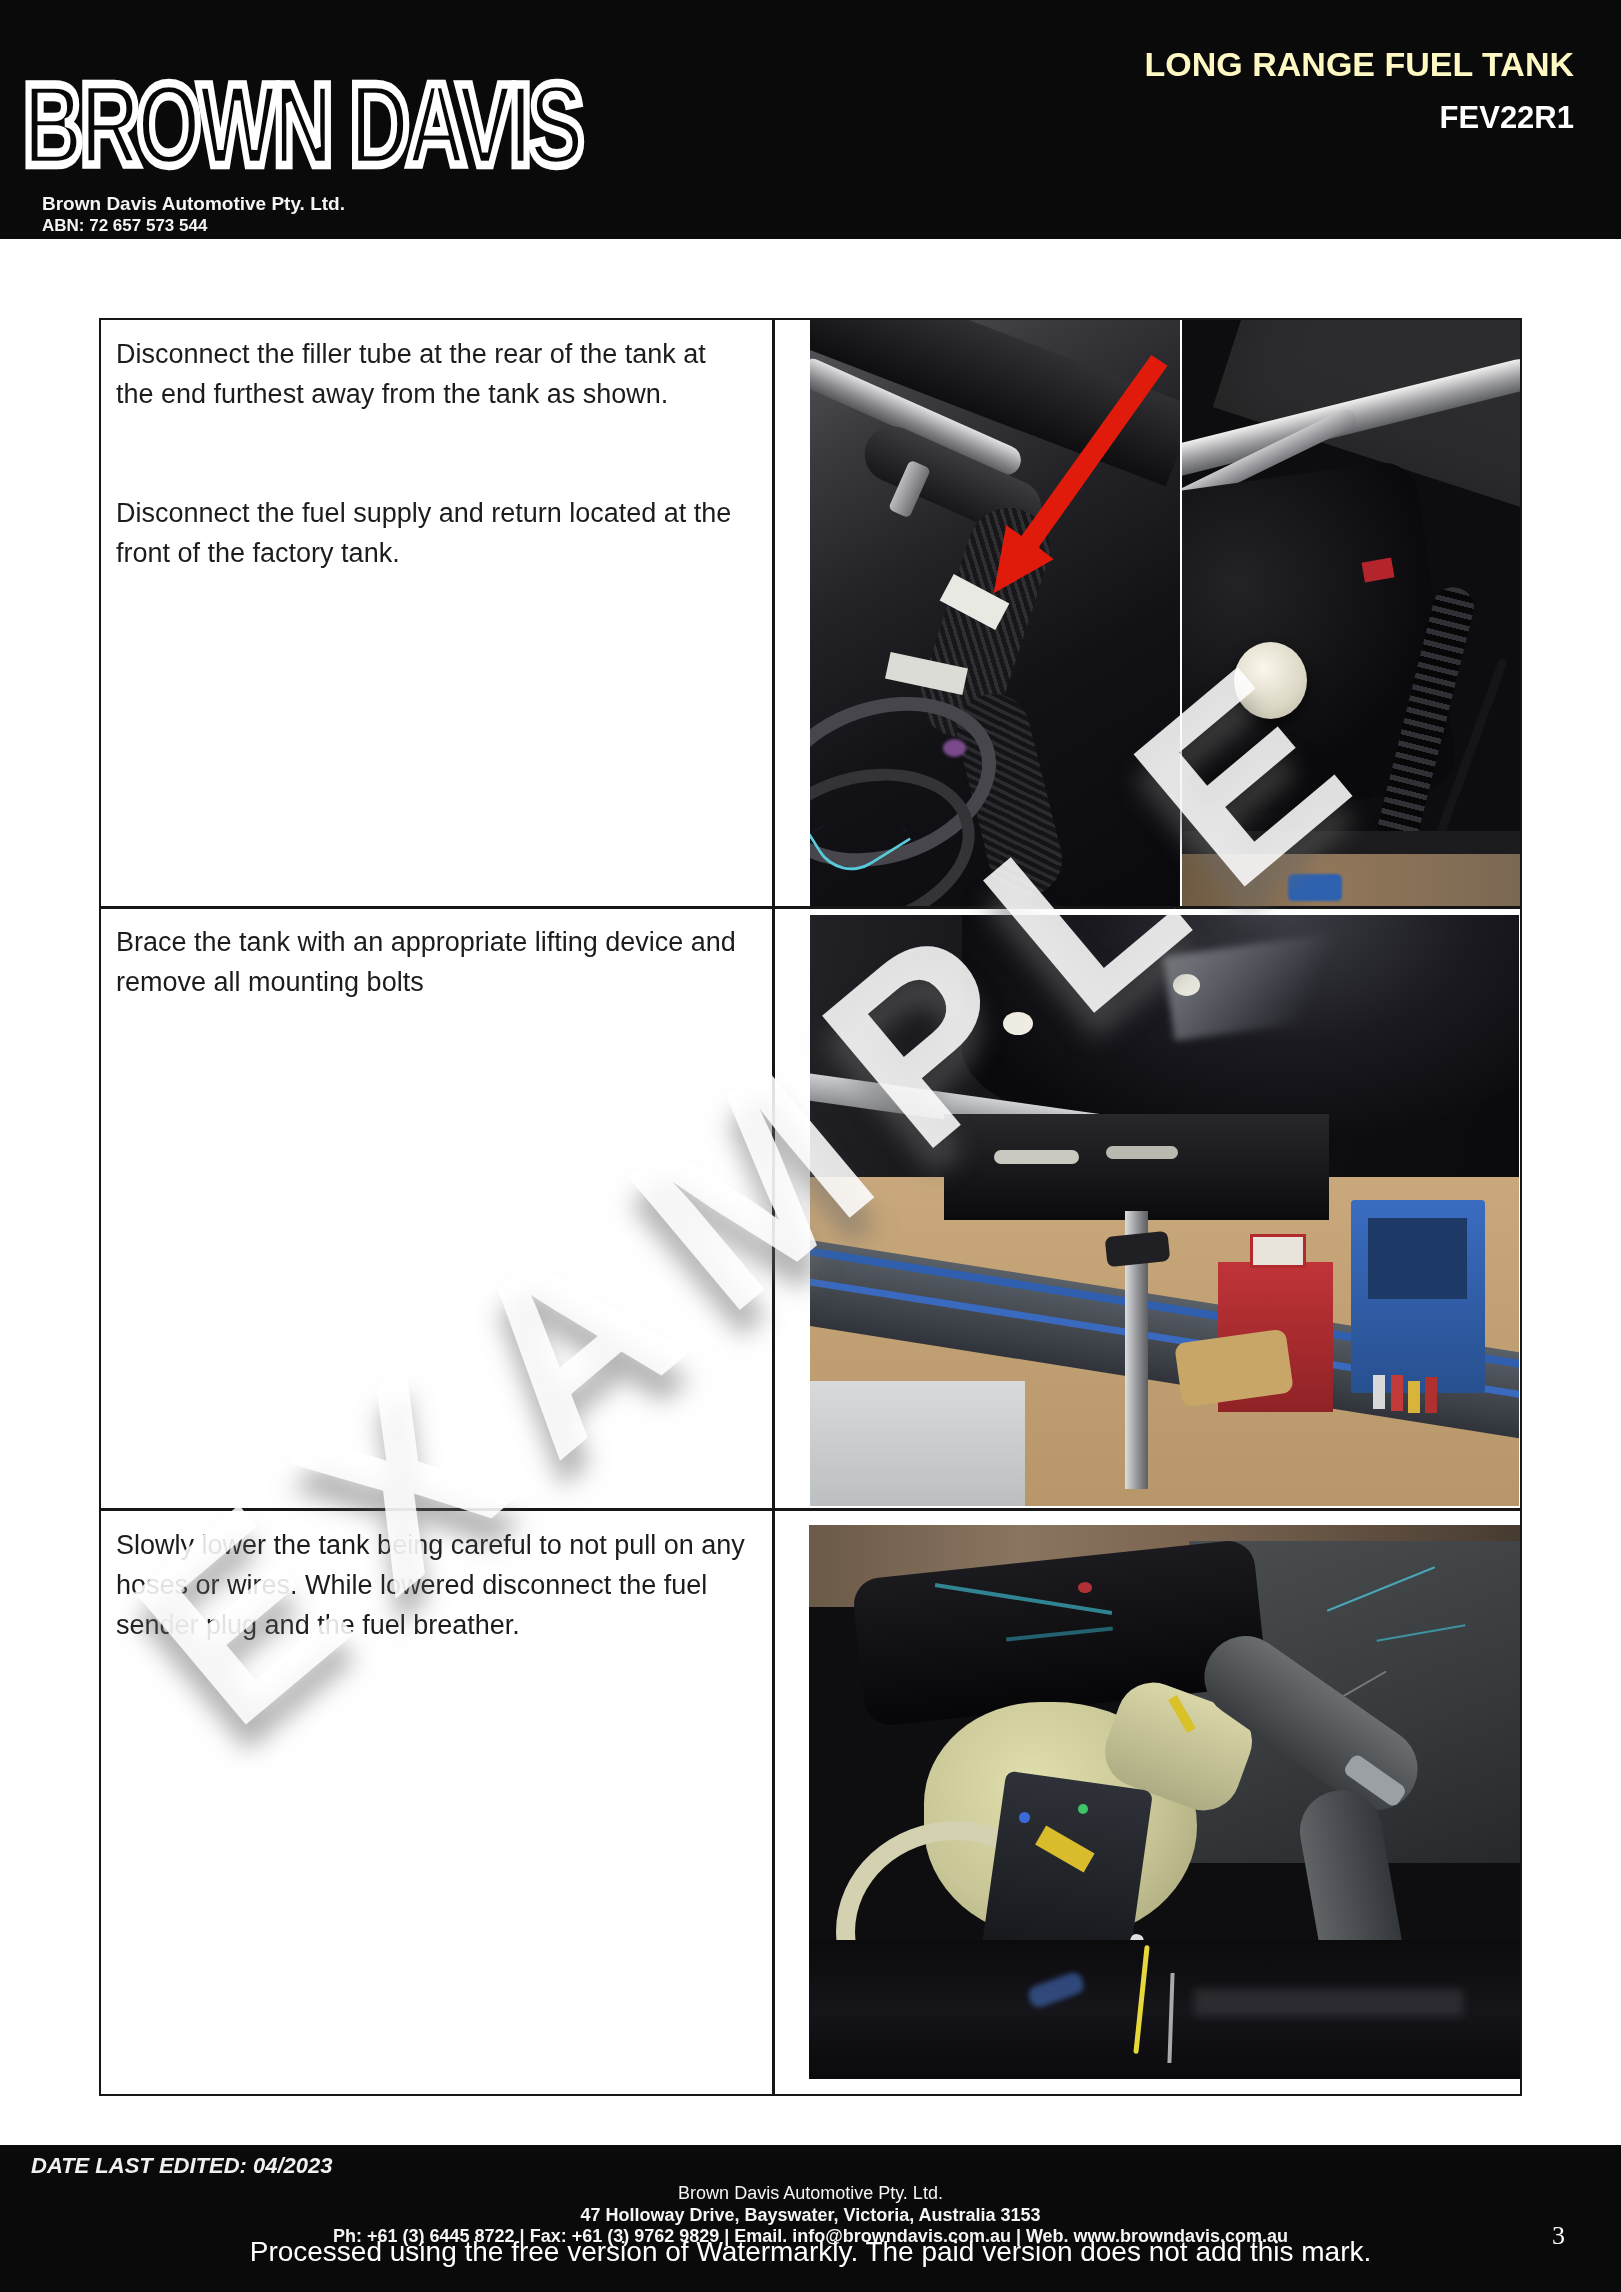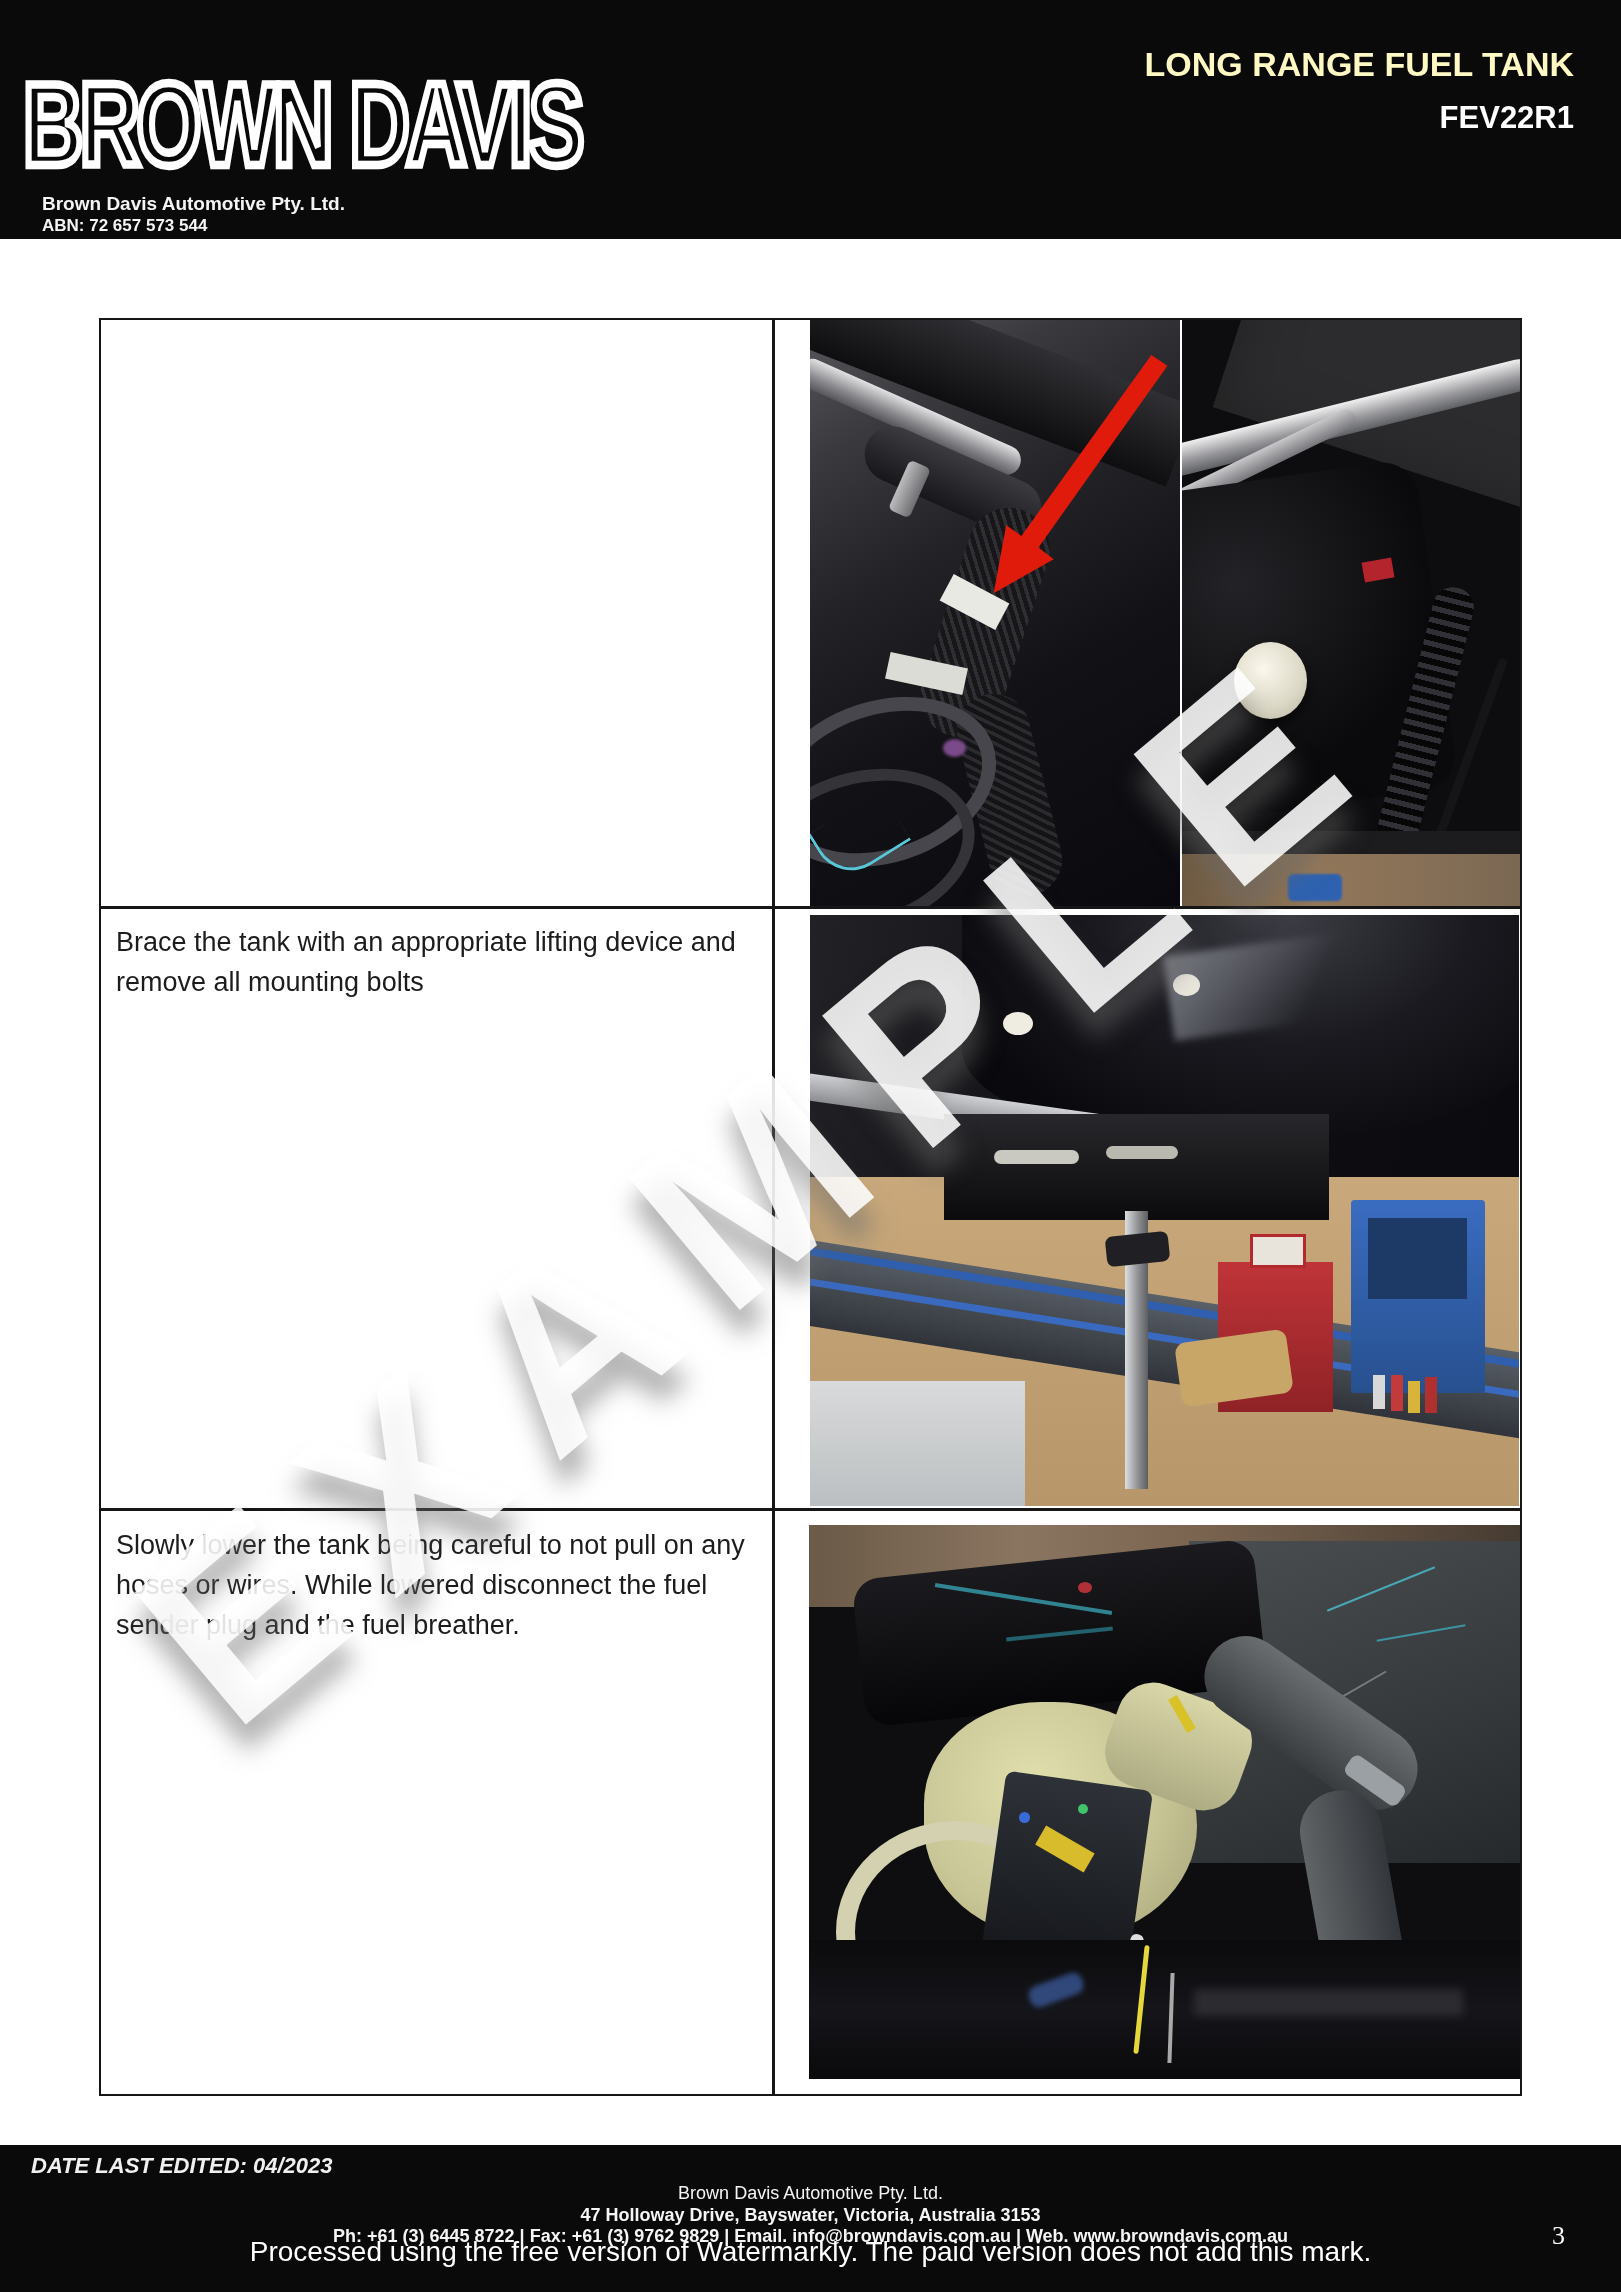--- a/index.html
+++ b/index.html
@@ -176,20 +176,22 @@
     <div class="abs doc-title">LONG RANGE FUEL TANK</div>
     <div class="abs doc-code">FEV22R1</div>
   </div>
 
   <div class="abs table">
     <div class="abs vline"></div>
     <div class="abs hline" style="top:586px"></div>
     <div class="abs hline" style="top:1188px"></div>
 
     <div class="abs cell-text" style="top:0;height:586px">
+      <p class="step-par">Disconnect the filler tube at the rear of the tank at the end furthest away from the tank as shown.</p>
+      <p class="step-par">Disconnect the fuel supply and return located at the front of the factory tank.</p>
     </div>
 
     <div class="abs cell-text" style="top:588px;height:600px">
       <p class="step-par">Brace the tank with an appropriate lifting device and remove all mounting bolts</p>
     </div>
 
     <div class="abs cell-text" style="top:1191px;height:553px">
       <p class="step-par">Slowly lower the tank being careful to not pull on any hoses or wires. While lowered disconnect the fuel sender plug and the fuel breather.</p>
     </div>
 

